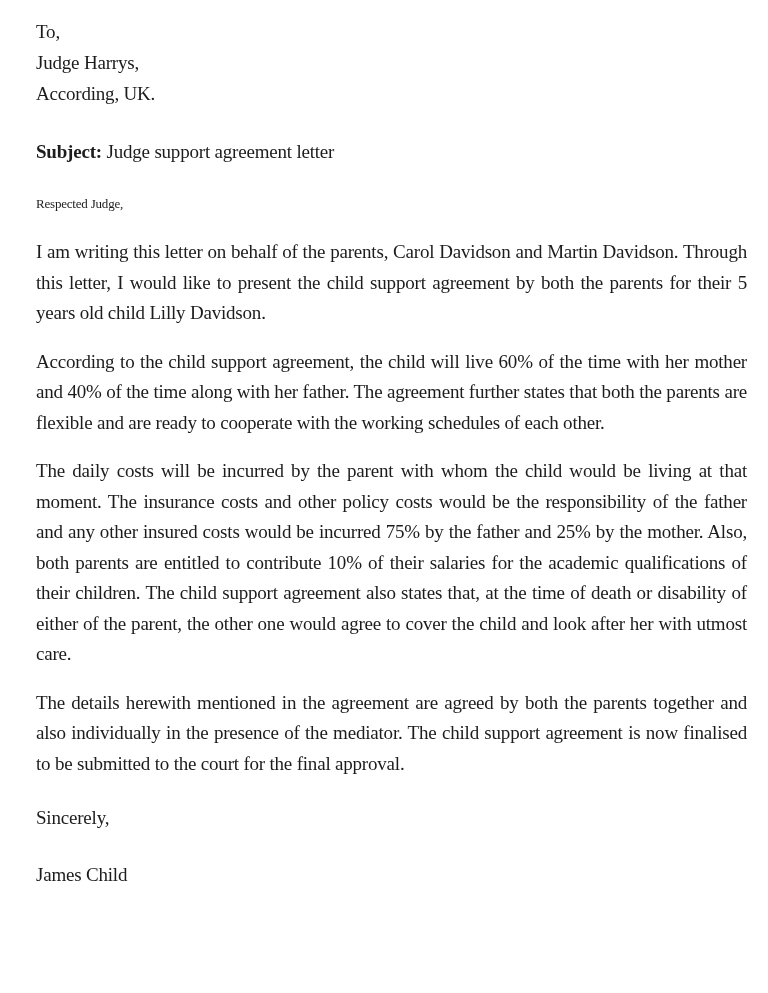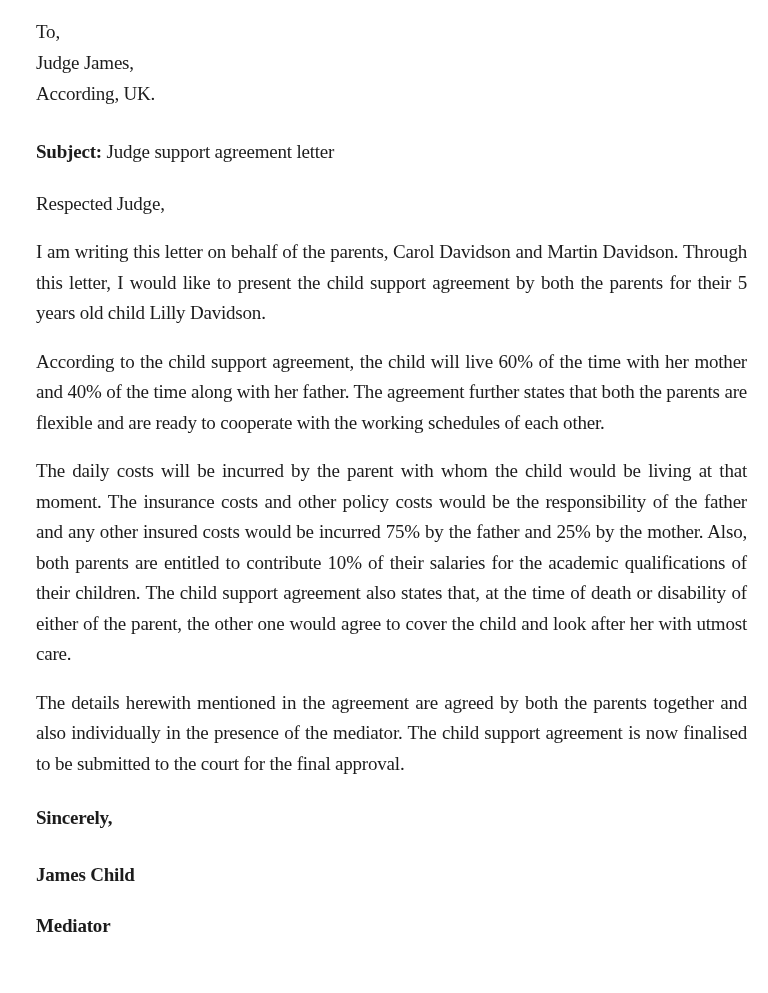--- a/index.html
+++ b/index.html
@@ -35,55 +35,54 @@
     line-height: 30px;
     letter-spacing: -0.2px;
   }
 
   .subject-label {
     font-weight: bold;
   }
 
   .greeting {
     margin-top: 22px;
-    font-size: 19px;
+    font-size: 13px;
     line-height: 30px;
     letter-spacing: -0.2px;
   }
 
   .body-paragraph {
     margin-top: 18px;
     font-size: 19px;
     line-height: 30.5px;
     letter-spacing: -0.2px;
     text-align: justify;
     text-justify: inter-word;
   }
 
   .closing,
   .signature-name,
   .signature-title {
     margin-top: 24px;
     font-size: 19px;
     line-height: 30px;
     letter-spacing: -0.2px;
-    font-weight: bold;
   }
 
   .signature-name { margin-top: 27px; }
   .signature-title { margin-top: 21px; }
 </style>
 </head>
 <body>
 
 <div class="letter">
 
   <div class="recipient-block">
     <div class="recipient-line">To,</div>
-    <div class="recipient-line">Judge James,</div>
+    <div class="recipient-line">Judge Harrys,</div>
     <div class="recipient-line">According, UK.</div>
   </div>
 
   <div class="subject-line">
     <span class="subject-label">Subject:</span><span> Judge support agreement letter</span>
   </div>
 
   <div class="greeting">Respected Judge,</div>
 
   <p class="body-paragraph">I am writing this letter on behalf of the parents, Carol Davidson and Martin Davidson. Through this letter, I would like to present the child support agreement by both the parents for their 5 years old child Lilly Davidson.</p>
@@ -91,15 +90,14 @@
   <p class="body-paragraph">According to the child support agreement, the child will live 60% of the time with her mother and 40% of the time along with her father. The agreement further states that both the parents are flexible and are ready to cooperate with the working schedules of each other.</p>
 
   <p class="body-paragraph">The daily costs will be incurred by the parent with whom the child would be living at that moment. The insurance costs and other policy costs would be the responsibility of the father and any other insured costs would be incurred 75% by the father and 25% by the mother. Also, both parents are entitled to contribute 10% of their salaries for the academic qualifications of their children. The child support agreement also states that, at the time of death or disability of either of the parent, the other one would agree to cover the child and look after her with utmost care.</p>
 
   <p class="body-paragraph">The details herewith mentioned in the agreement are agreed by both the parents together and also individually in the presence of the mediator. The child support agreement is now finalised to be submitted to the court for the final approval.</p>
 
   <div class="closing">Sincerely,</div>
 
   <div class="signature-name">James Child</div>
 
-  <div class="signature-title">Mediator</div>
 
 </div>
 
 </body></html>

